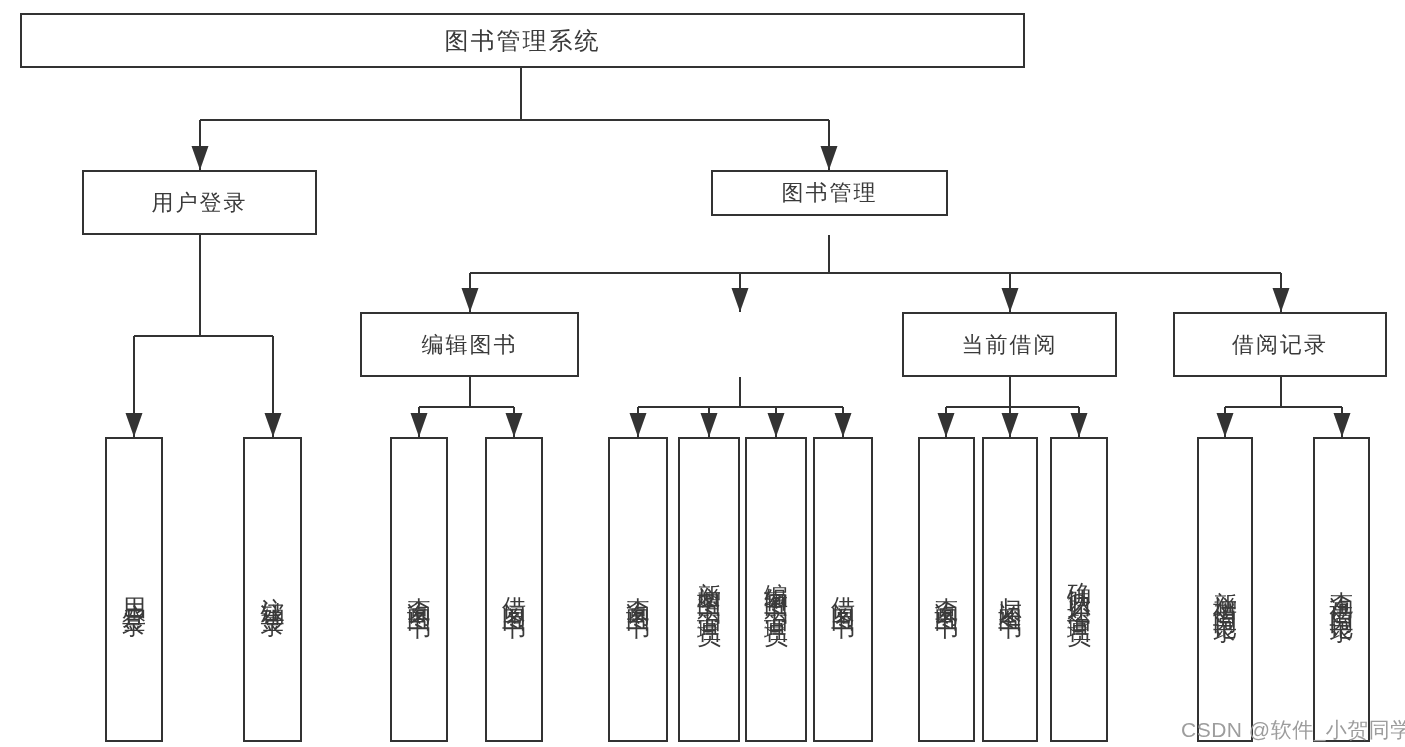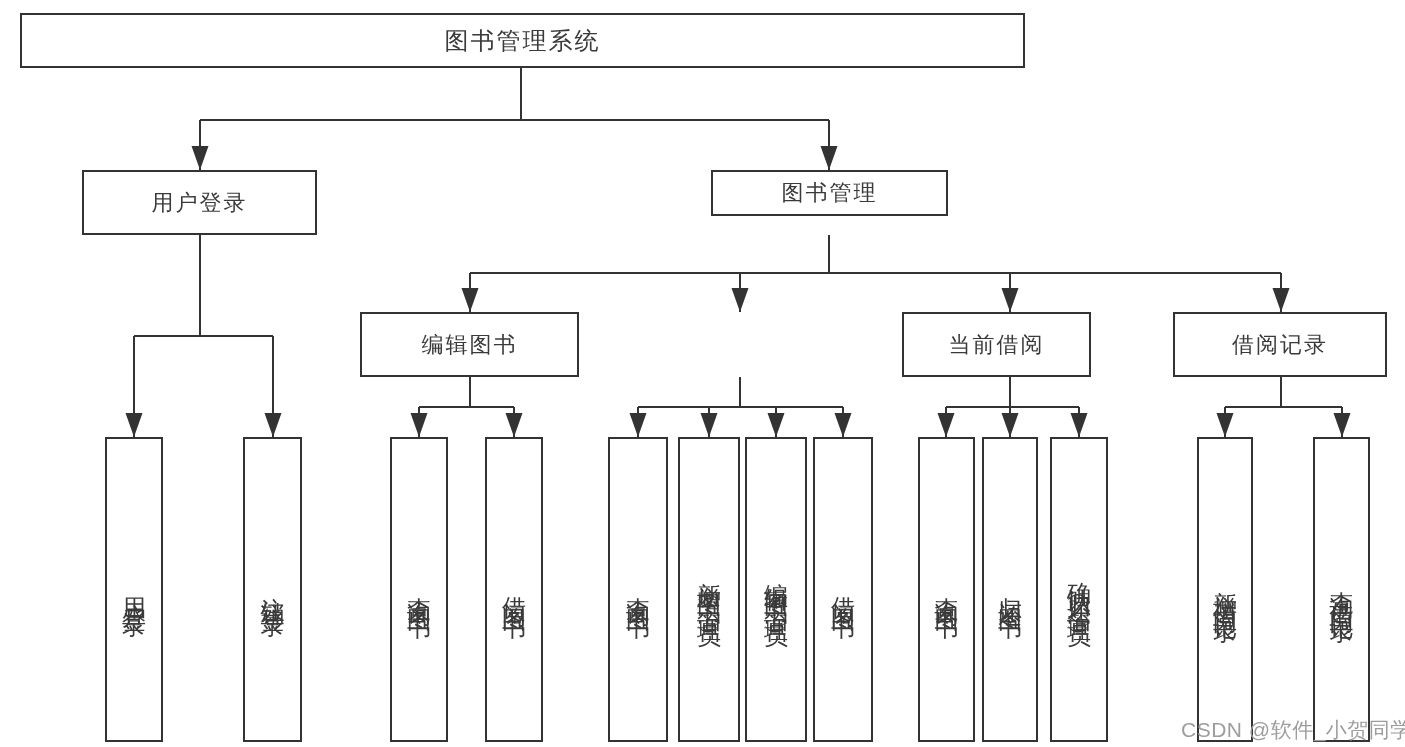--- a/index.html
+++ b/index.html
@@ -98,21 +98,21 @@
   <div class="node h-box" style="left:82px; top:170px; width:235px; height:65px;">
     <span>用户登录</span>
   </div>
   <div class="node h-box" style="left:711px; top:170px; width:237px; height:46px;">
     <span>图书管理</span>
   </div>
 
   <div class="node h-box" style="left:360px; top:312px; width:219px; height:65px;">
     <span>编辑图书</span>
   </div>
-  <div class="node h-box" style="left:902px; top:312px; width:189px; height:65px;">
+  <div class="node h-box" style="left:902px; top:312px; width:215px; height:65px;">
     <span>当前借阅</span>
   </div>
   <div class="node h-box" style="left:1173px; top:312px; width:214px; height:65px;">
     <span>借阅记录</span>
   </div>
 
   <div class="node leaf-box" style="left:105px; top:437px; width:58px; height:305px;">
     <span class="vtext">用户登录</span>
   </div>
   <div class="node leaf-box" style="left:243px; top:437px; width:59px; height:305px;">

